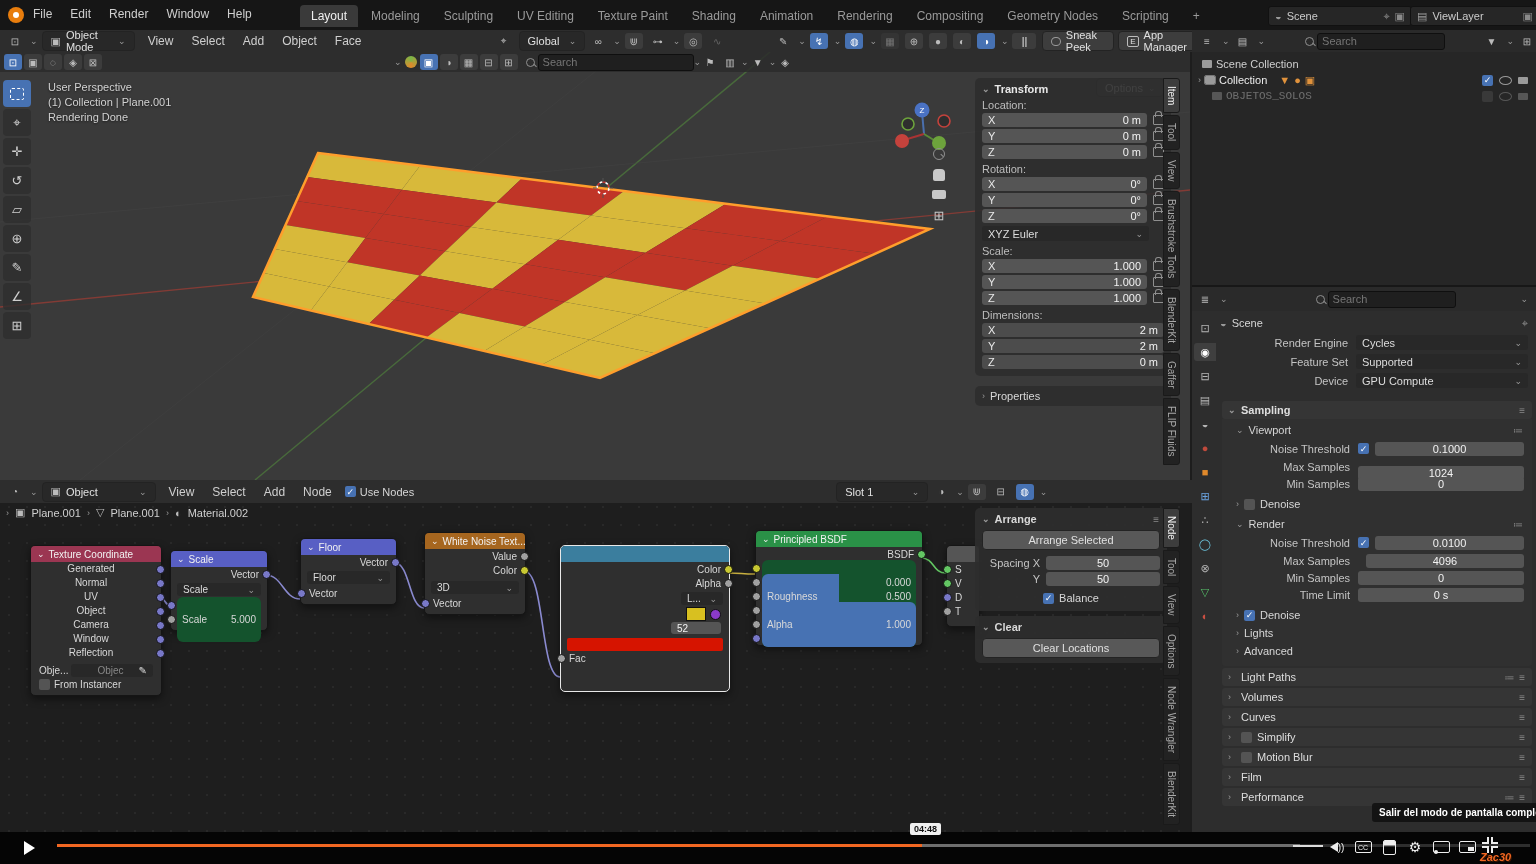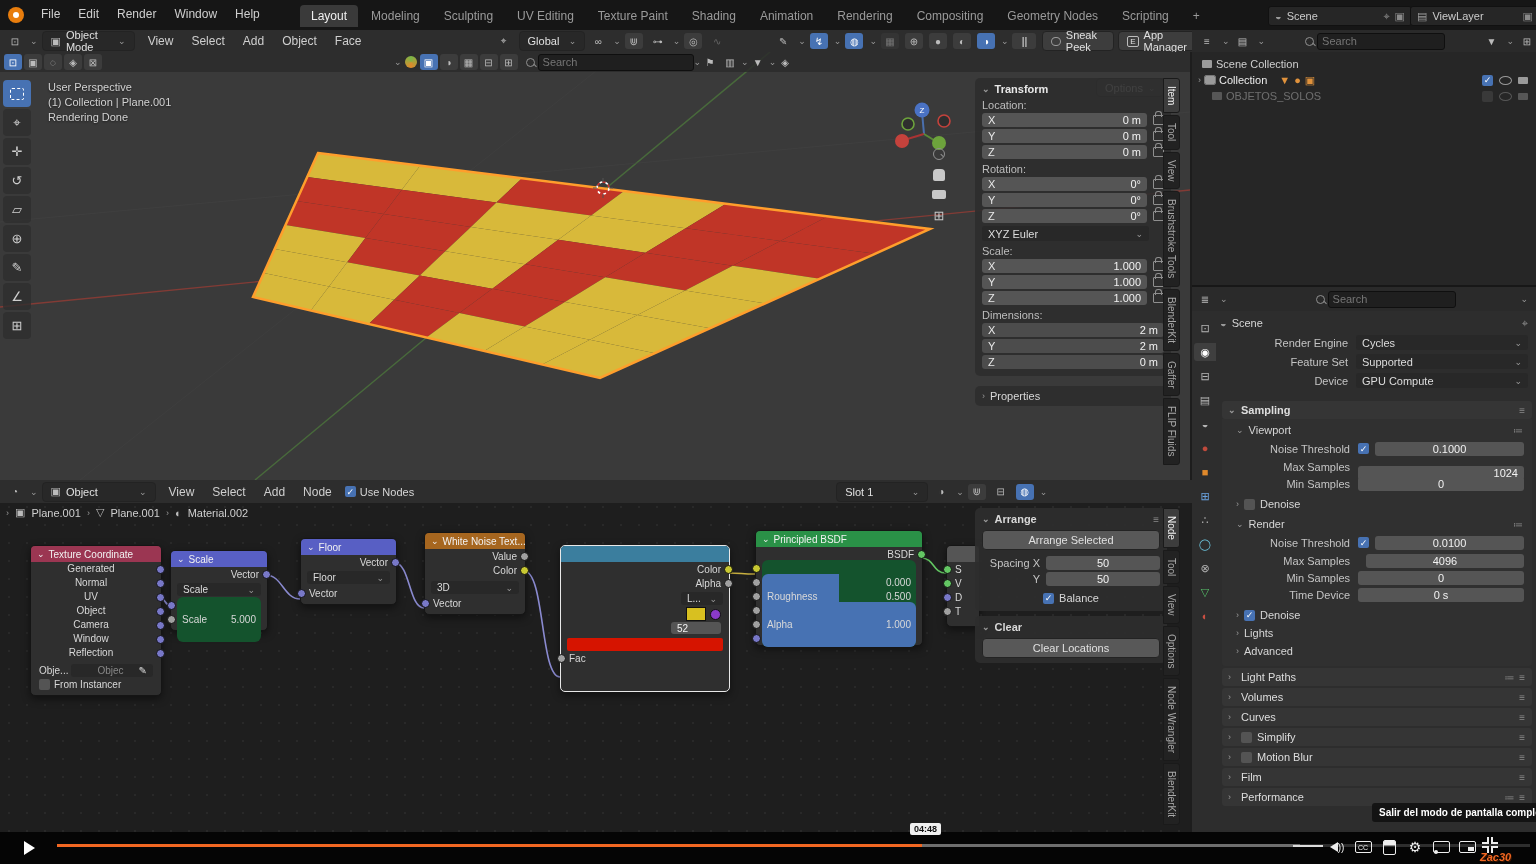--- a/index.html
+++ b/index.html
@@ -46,21 +46,21 @@
   .vtabs{display:flex;flex-direction:column;gap:2px;}
   .vtab{writing-mode:vertical-rl;background:#222;color:#a8a8a8;font-size:10px;padding:7px 2px;border-radius:0 3px 3px 0;border:1px solid #1a1a1a;}
   .vtab.active{background:#3d3d3d;color:#efefef;}
   
   #outliner{left:1192px;top:52px;width:344px;height:233px;background:#262626;}
   .orow{display:flex;align-items:center;height:16px;gap:4px;color:#cfcfcf;}
   .orow .r{margin-left:auto;display:flex;gap:6px;align-items:center;padding-right:8px;}
   .colicon{width:10px;height:8px;background:#9a9a9a;border-radius:1px;display:inline-block;flex:none;}
   .eye{width:11px;height:7px;border:1.2px solid #9a9a9a;border-radius:50%;position:relative;display:inline-block;}
   .camico{width:10px;height:7px;background:#9a9a9a;border-radius:1px;display:inline-block;}
-  .dim{opacity:.42;}
+  .dim{opacity:.42;font-family:Liberation Mono, monospace;}
   
   #props{left:1192px;top:285px;width:344px;height:547px;background:#2d2d2d;border-top:2px solid #171717;}
   .ptabcol{position:absolute;left:0;top:28px;width:26px;display:flex;flex-direction:column;gap:6px;align-items:center;padding-top:4px;}
   .pico{width:22px;height:18px;display:flex;align-items:center;justify-content:center;font-size:11px;color:#b5b5b5;border-radius:3px 0 0 3px;}
   .pico.active{background:#3f3f3f;color:#fff;}
   .prow{display:flex;align-items:center;height:19px;}
   .prow .lbl{width:128px;text-align:right;padding-right:8px;color:#c4c4c4;flex:none;}
   .pbar{background:#353535;border-radius:3px;height:18px;display:flex;align-items:center;padding:0 6px;gap:5px;color:#dedede;margin:2px 4px 0 4px;}
   .pbar .chevl{color:#9a9a9a;font-size:9px;width:8px;}
   .hamb{margin-left:auto;color:#8a8a8a;font-size:10px;letter-spacing:1px;}
@@ -91,21 +91,21 @@
   .chip{position:absolute;background:#f0f0f0;color:#111;font-size:9px;font-weight:bold;padding:1px 4px;border-radius:2px;z-index:45;}
 </style>
 </head>
 <body>
 
 <div id="app">
 
   <div id="topbar" class="a fx">
     <span class="a" style="left:8px;top:7px;width:16px;height:16px;border-radius:50%;background:#e87d0d;"></span>
     <span class="a" style="left:13px;top:12px;width:6px;height:6px;border-radius:50%;background:#fff;"></span>
-    <nav class="a fx" style="left:32px;top:3px;">
+    <nav class="a fx" style="left:24px;top:3px;">
         <span class="tm">File</span>
         <span class="tm">Edit</span>
         <span class="tm">Render</span>
         <span class="tm">Window</span>
         <span class="tm">Help</span>
       </nav>
     <nav class="a fx" style="left:300px;top:5px;gap:2px;">
         <span class="wtab active">Layout</span>
         <span class="wtab">Modeling</span>
         <span class="wtab">Sculpting</span>
@@ -814,21 +814,21 @@
           </div>
         <div class="prow">
           <span class="lbl">Noise Threshold</span>
           <span class="cb on">✓</span>
           <div class="numf" style="flex:1;margin:0 8px 0 6px;justify-content:center;">
               <span>0.1000</span>
             </div>
         </div>
         <div class="prow" style="height:17px;">
           <span class="lbl">Max Samples</span>
-          <div class="numf" style="flex:1;margin:12px 8px 0 0;justify-content:flex-end;">
+          <div class="numf" style="flex:1;margin:12px 8px 0 0;justify-content:center;">
               <span>1024</span>
             </div>
         </div>
         <div class="prow" style="height:17px;">
           <span class="lbl">Min Samples</span>
           <div class="numf" style="flex:1;margin:0 8px 0 0;justify-content:center;">
               <span>0</span>
             </div>
         </div>
         <div class="fx" style="height:18px;gap:5px;padding-left:14px;margin-top:3px;">
@@ -854,21 +854,21 @@
               <span>4096</span>
             </div>
         </div>
         <div class="prow" style="height:17px;">
           <span class="lbl">Min Samples</span>
           <div class="numf" style="flex:1;margin:0 8px 0 0;justify-content:center;">
               <span>0</span>
             </div>
         </div>
         <div class="prow" style="height:17px;">
-          <span class="lbl">Time Device</span>
+          <span class="lbl">Time Limit</span>
           <div class="numf" style="flex:1;margin:0 8px 0 0;justify-content:center;">
               <span>0 s</span>
             </div>
         </div>
         <div class="fx" style="height:18px;gap:5px;padding-left:14px;margin-top:3px;">
             <span class="chevl chev">›</span>
             <span class="cb on">✓</span>
             <span>Denoise</span>
           </div>
         <div class="fx" style="height:18px;gap:5px;padding-left:14px;">

